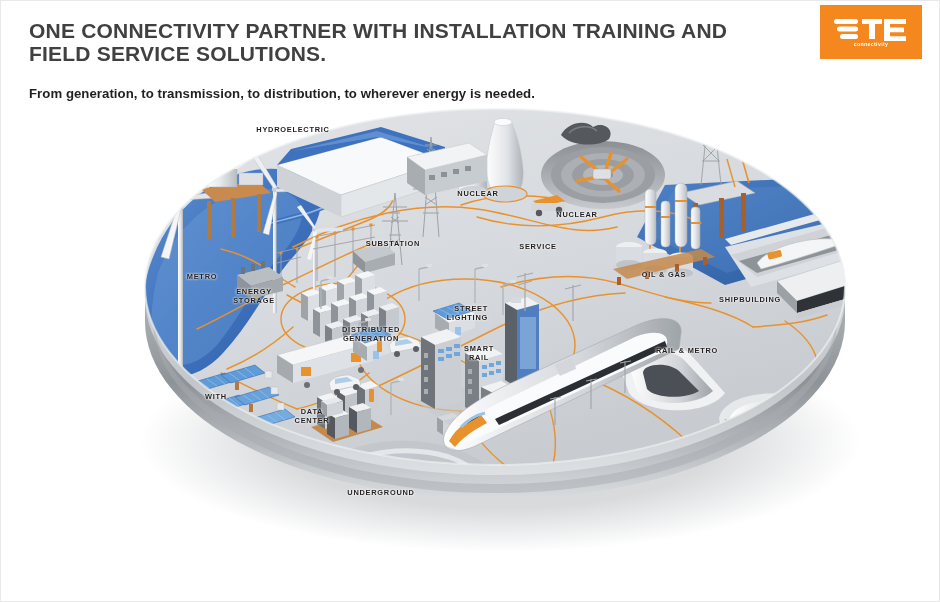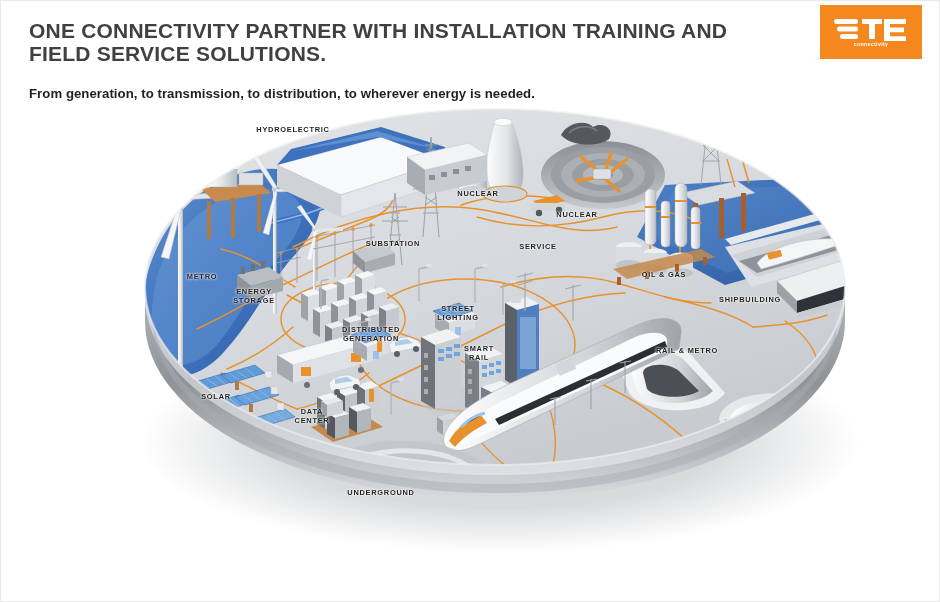--- a/index.html
+++ b/index.html
@@ -777,27 +777,27 @@
 
       </g>
 
       <ellipse cx="470" cy="190" rx="350" ry="178" fill="none" stroke="#EDEFF1" stroke-width="2" opacity=".7"></ellipse>
     </svg>
 
     <div class="lbl" style="left:225px;top:28px;width:86px;">HYDROELECTRIC</div>
     <div class="lbl" style="left:155px;top:175px;width:44px;">METRO</div>
     <div class="lbl" style="left:196px;top:190px;width:66px;">ENERGY
 STORAGE</div>
-    <div class="lbl" style="left:168px;top:295px;width:46px;">SOLAR</div>
+    <div class="lbl" style="left:168px;top:295px;width:46px;">WITH</div>
     <div class="lbl" style="left:258px;top:310px;width:58px;">DATA
 CENTER</div>
     <div class="lbl" style="left:328px;top:142px;width:80px;">SUBSTATION</div>
     <div class="lbl" style="left:303px;top:228px;width:86px;">DISTRIBUTED
 GENERATION</div>
-    <div class="lbl" style="left:403px;top:207px;width:60px;">STREET
+    <div class="lbl" style="left:403px;top:207px;width:60px;text-align:right;">STREET
 LIGHTING</div>
     <div class="lbl" style="left:430px;top:247px;width:48px;">SMART
 RAIL</div>
     <div class="lbl" style="left:309px;top:391px;width:94px;">UNDERGROUND</div>
     <div class="lbl" style="left:422px;top:92px;width:62px;">NUCLEAR</div>
     <div class="lbl" style="left:478px;top:145px;width:70px;">SERVICE</div>
     <div class="lbl" style="left:525px;top:113px;width:54px;">NUCLEAR</div>
     <div class="lbl" style="left:606px;top:173px;width:66px;">OIL &amp; GAS</div>
     <div class="lbl" style="left:682px;top:198px;width:86px;">SHIPBUILDING</div>
     <div class="lbl" style="left:618px;top:249px;width:88px;">RAIL &amp; METRO</div>

